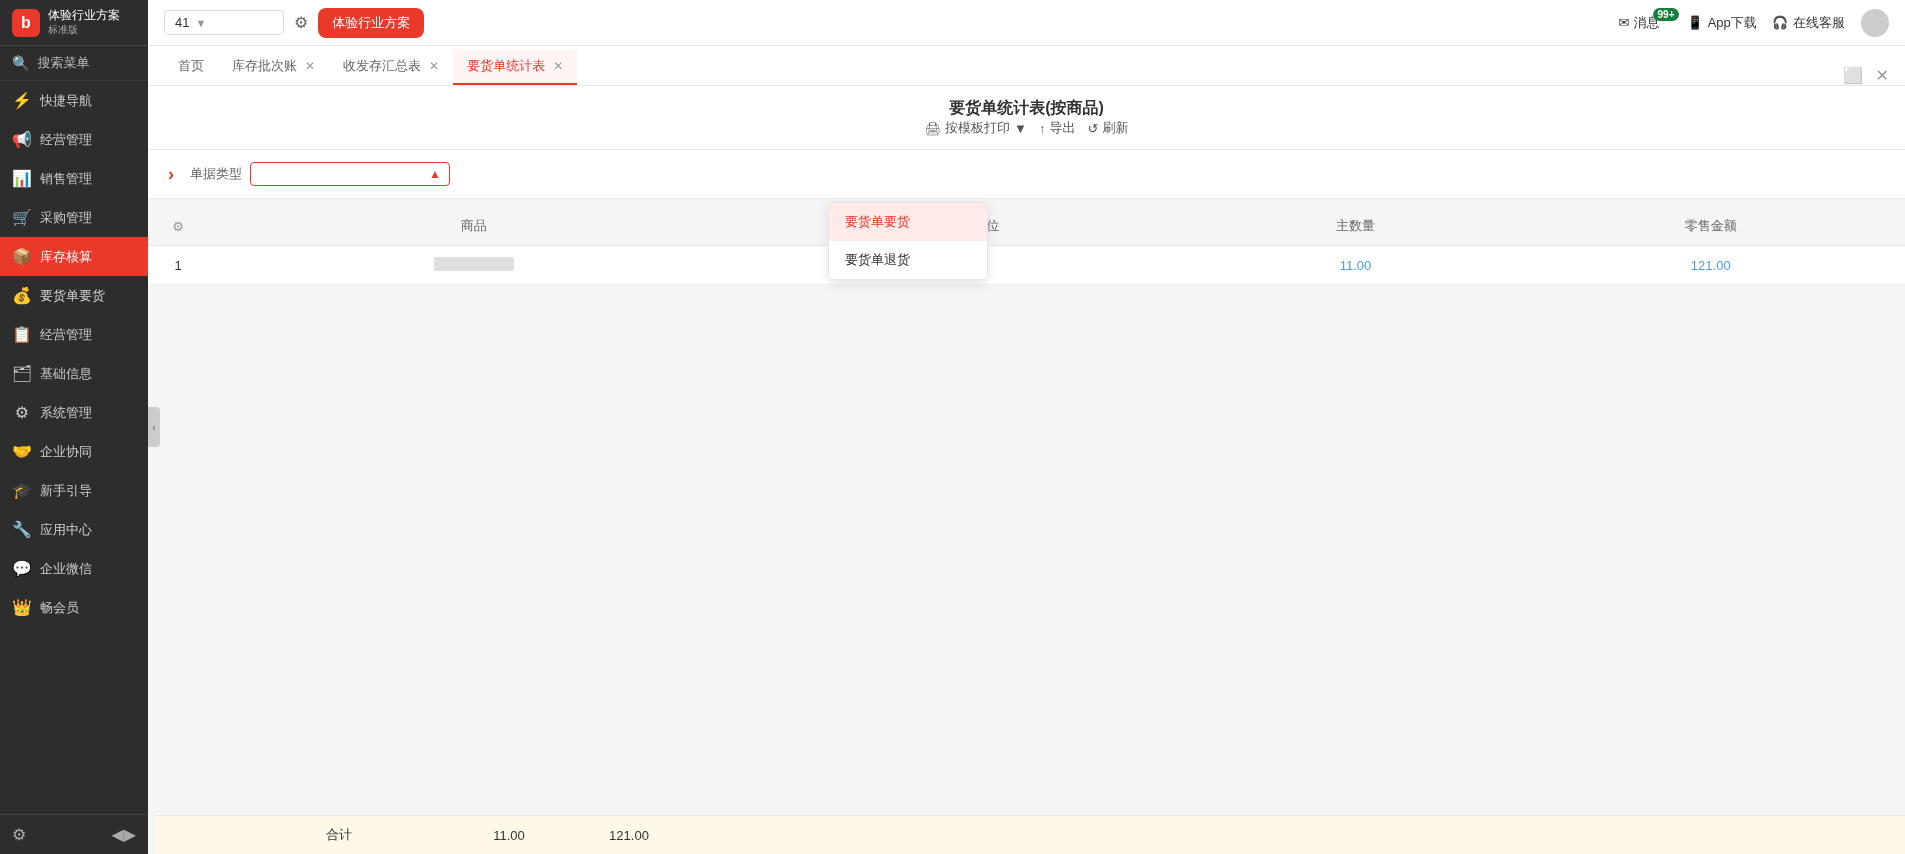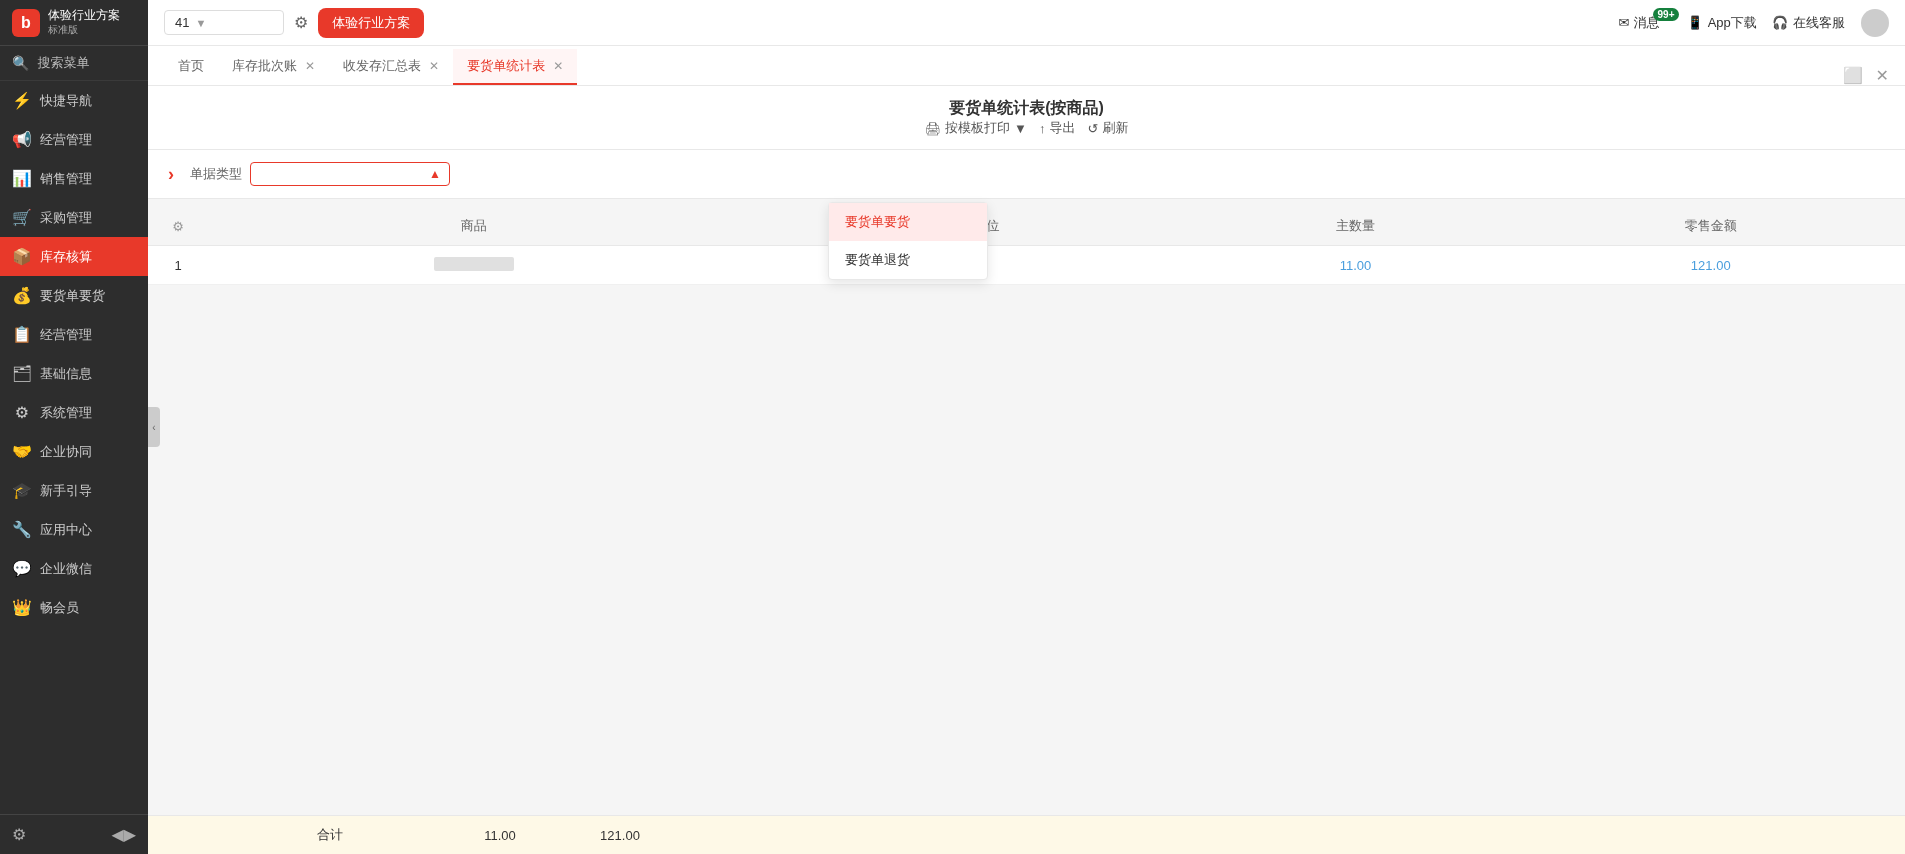--- a/index.html
+++ b/index.html
@@ -552,21 +552,21 @@
               <span>11.00</span>
             </td>
             <td style="color: #4a9edd; cursor:pointer;">
               <span>121.00</span>
             </td>
           </tr>
         </tbody>
       </table>
     </div>
 
-    <div class="table-footer" style="margin-top: auto; position: absolute; bottom: 0; left: 0; right: 0;">
+    <div class="table-footer" style="margin-top: auto; position: absolute; bottom: 0; left: 9px; right: 0;">
       <div class="footer-cell footer-label" style="width: 280px; padding-left: 60px;">
         <span>合计</span>
       </div>
       <div class="footer-cell" style="width: 120px;">
         <span>11.00</span>
       </div>
       <div class="footer-cell" style="width: 120px;">
         <span>121.00</span>
       </div>
     </div>

